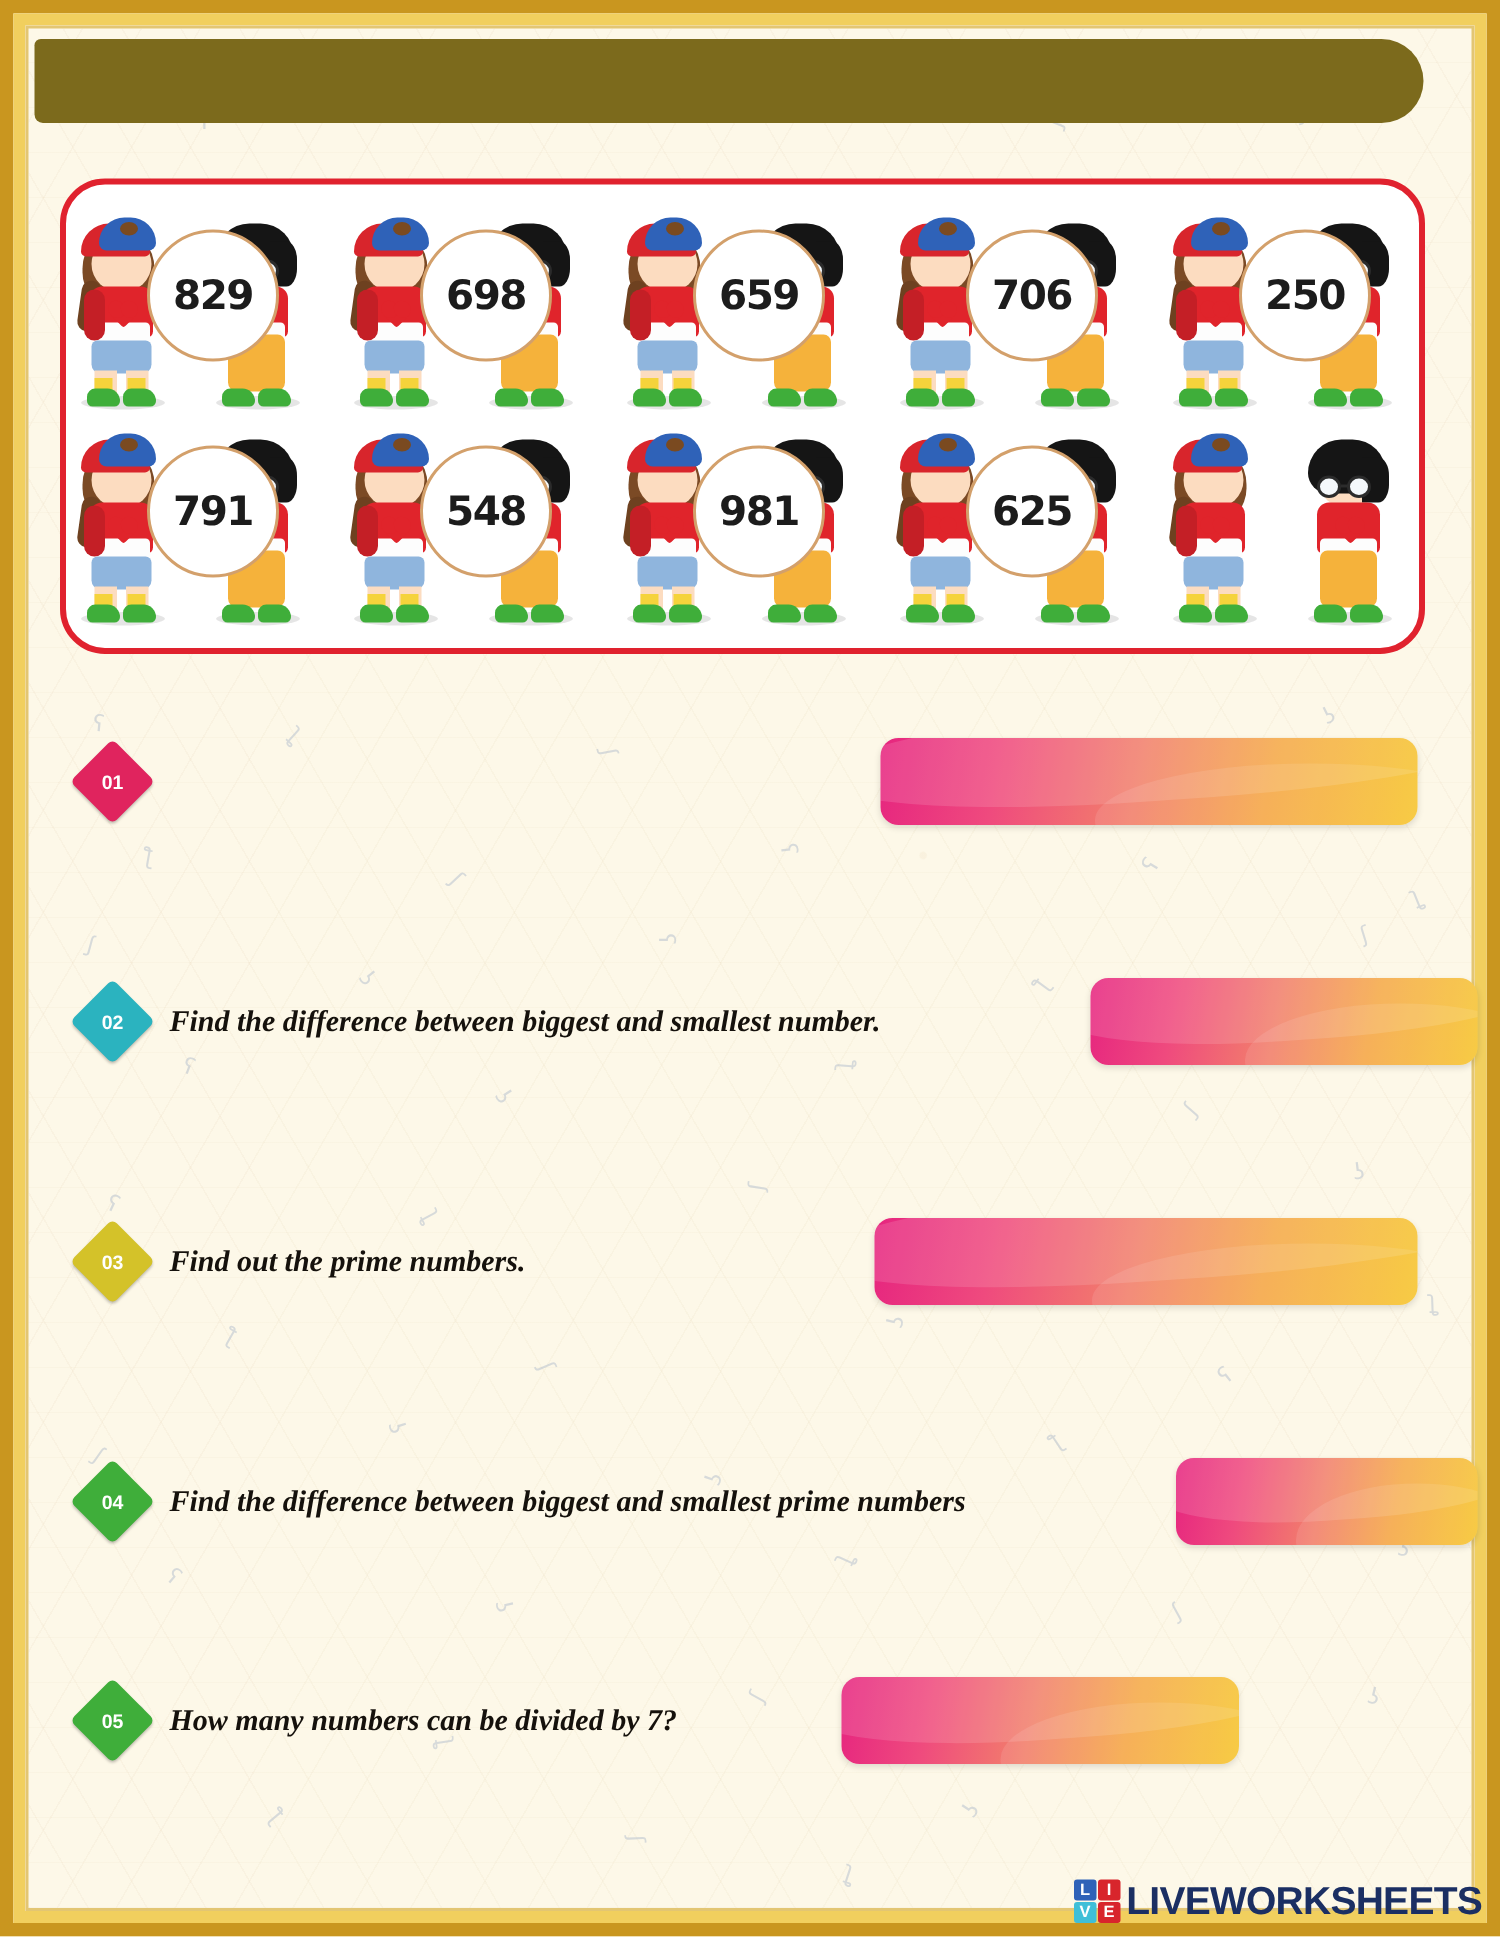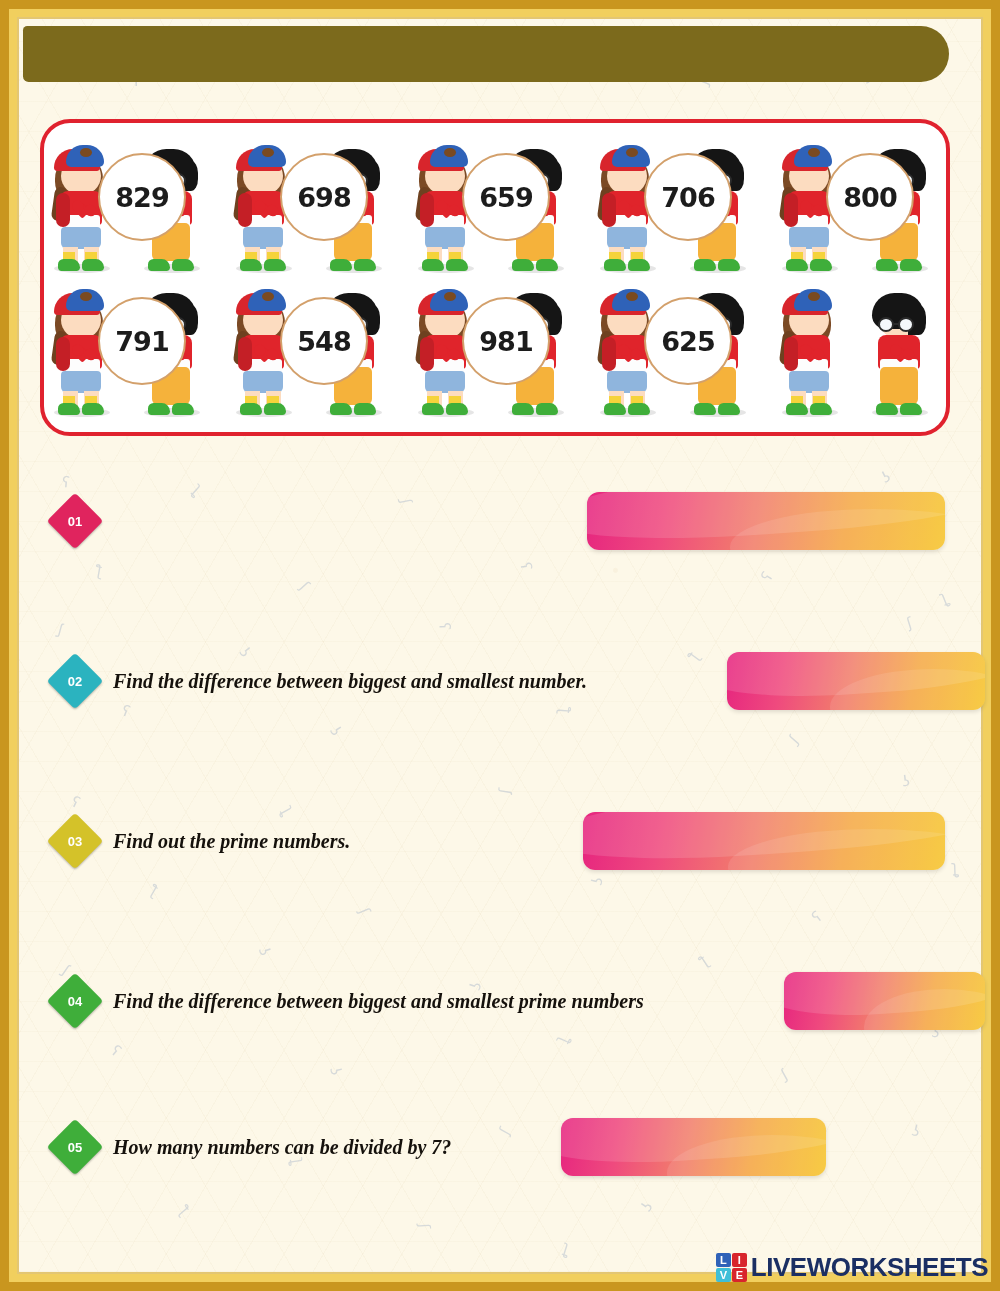--- a/index.html
+++ b/index.html
@@ -68,21 +68,21 @@
 
   
   .numbers-panel{
     position:absolute;left:40px;top:119px;width:910px;height:317px;
     background:#ffffff;border:4px solid #e0222e;
     border-radius:30px;box-sizing:border-box;overflow:hidden;
   }
   .num-row{position:absolute;left:0;width:910px;height:150px;display:flex;}
   .num-row.r1{top:8px;}
   .num-row.r2{top:152px;}
-  .num-cell{position:relative;width:182px;height:150px;text-align:center;}
+  .num-cell{position:relative;width:182px;height:150px;}
 
   
   .kid{position:absolute;bottom:10px;width:62px;height:128px;}
   .girl{left:6px;}
   .boy{left:96px;}
   .shadow-blob{position:absolute;bottom:-2px;left:4px;width:56px;height:9px;background:rgba(0,0,0,.10);border-radius:50%;}
   .head{position:absolute;top:14px;left:11px;width:40px;height:38px;background:#fcdcc0;border-radius:50%;}
   .girl .hair-back{position:absolute;top:10px;left:5px;width:48px;height:52px;background:#7b4a25;border-radius:50% 50% 45% 45%;}
   .girl .braid{position:absolute;top:44px;left:3px;width:13px;height:34px;background:#6e4120;border-radius:8px;transform:rotate(8deg);}
   .girl .cap-red{position:absolute;top:6px;left:4px;width:46px;height:22px;background:#d8252c;border-radius:22px 22px 4px 4px;}
@@ -423,21 +423,21 @@
               <div class="bridge"></div>
               <div class="lens r"></div>
             </div>
             <div class="torso-red"></div>
             <div class="torso-white"></div>
             <div class="heart"></div>
             <div class="pants"></div>
             <div class="shoe a"></div>
             <div class="shoe b"></div>
           </div>
-          <div class="num-bubble">800</div>
+          <div class="num-bubble">250</div>
         </div>
       </div>
       <div class="num-row r2">
         <div class="num-cell">
           <div class="kid girl">
             <div class="shadow-blob"></div>
             <div class="hair-back"></div>
             <div class="braid"></div>
             <div class="head"></div>
             <div class="cap-red"></div>

